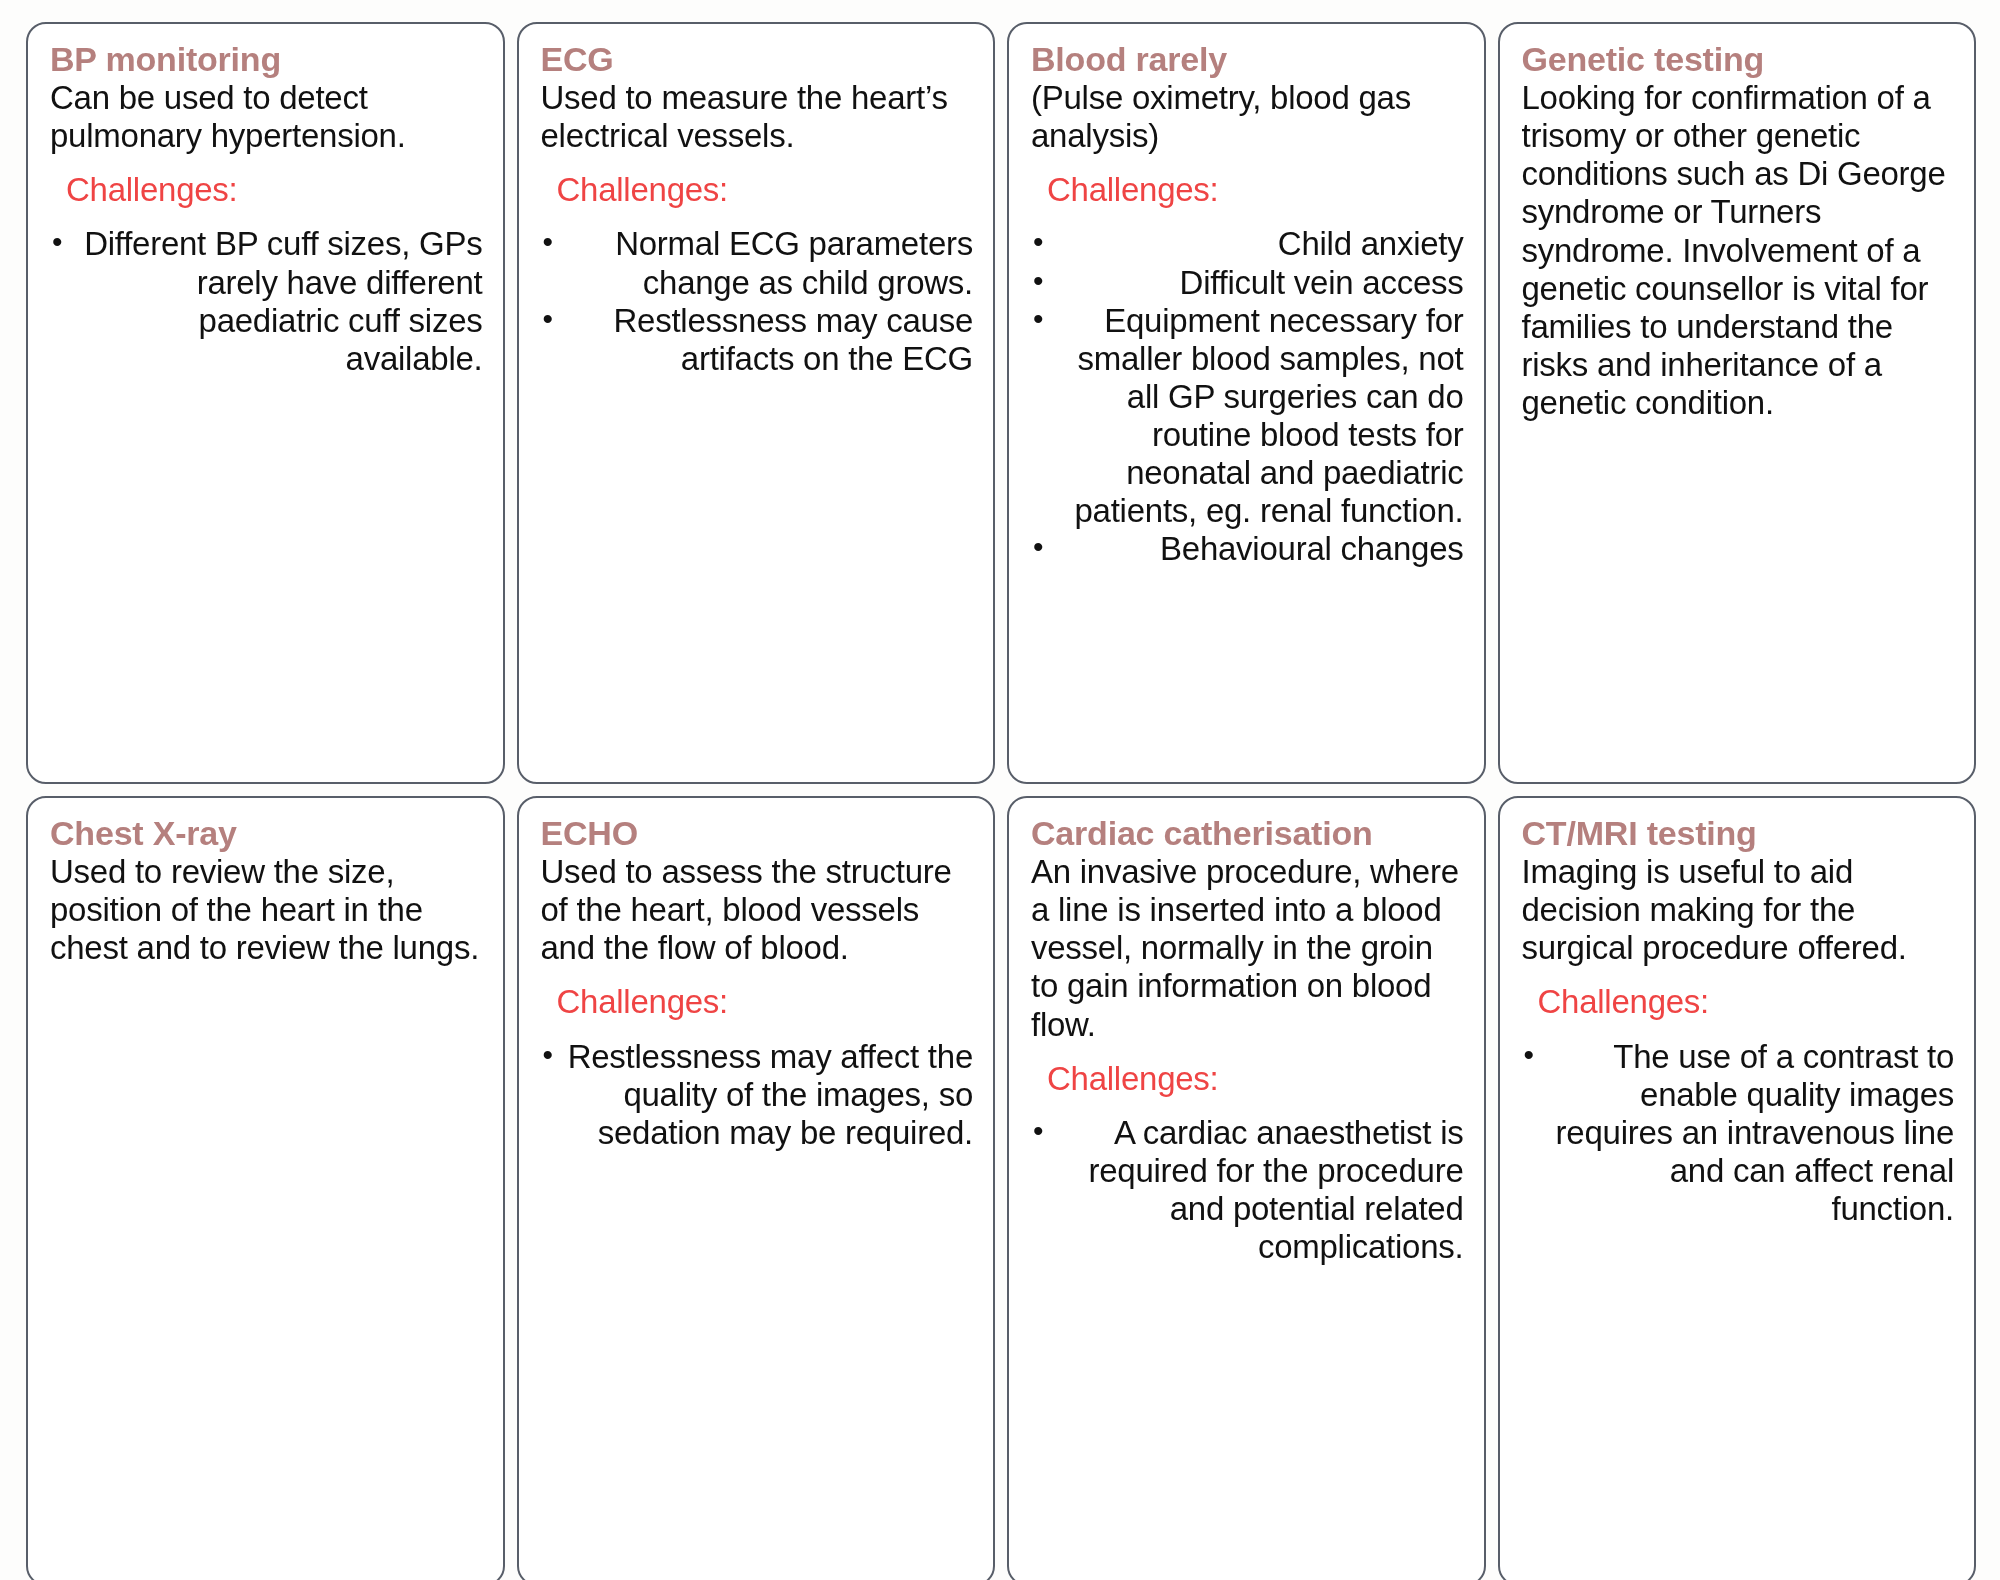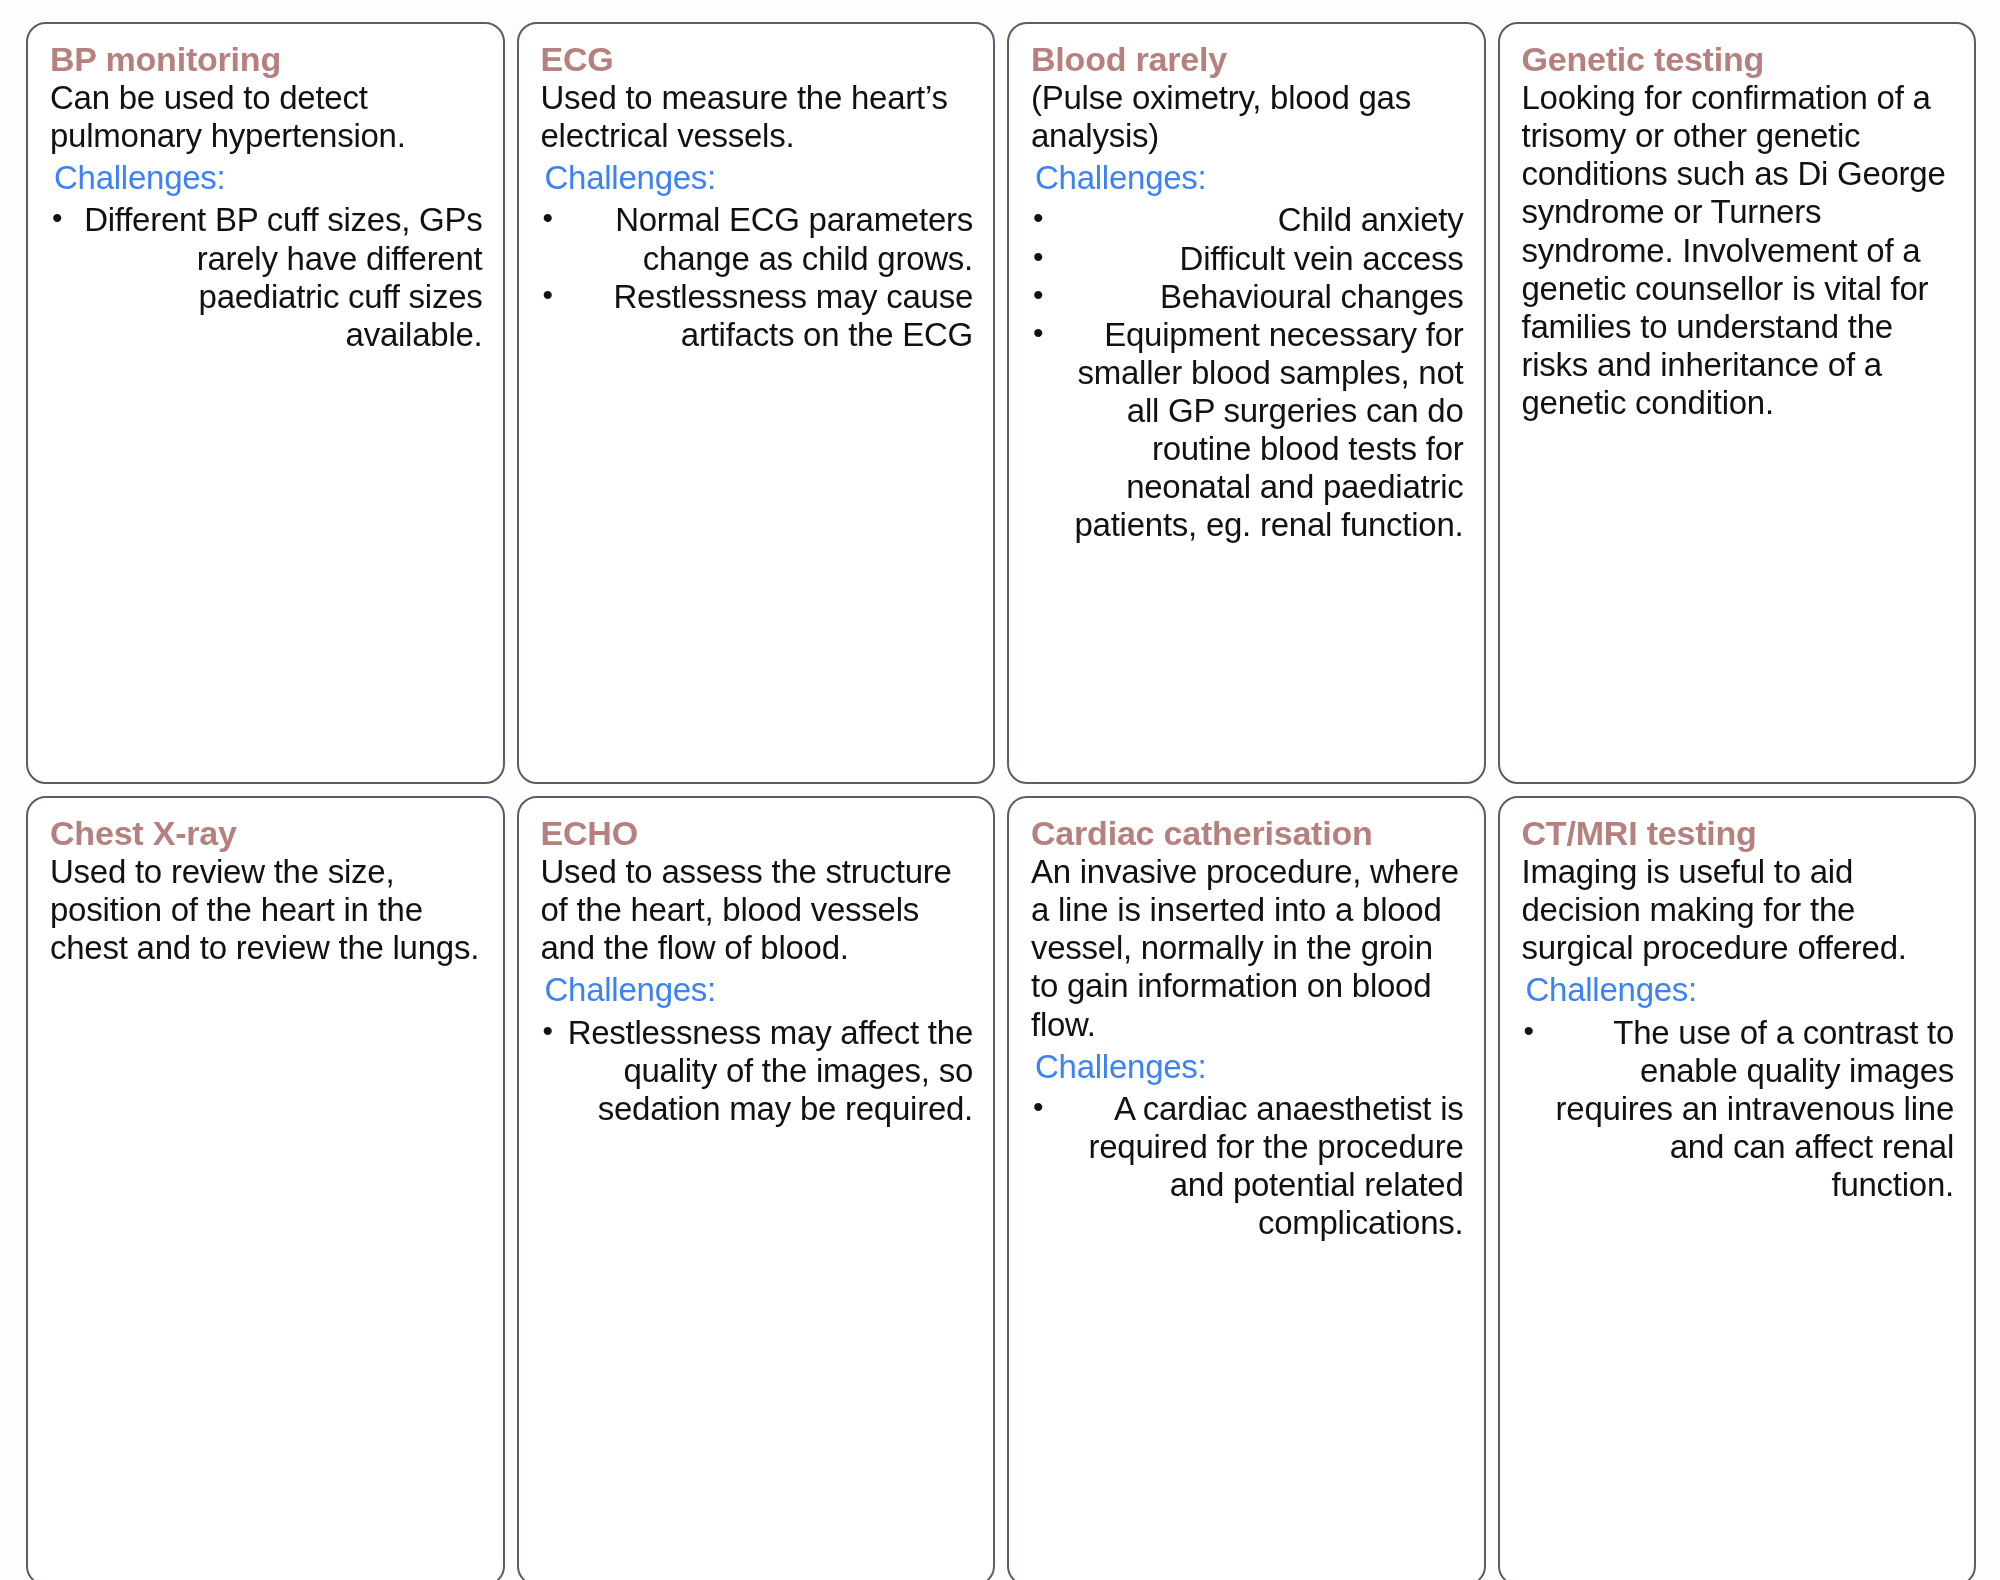--- a/index.html
+++ b/index.html
@@ -56,25 +56,25 @@
     color: #111111;
     font-size: 33px;
     line-height: 1.155;
     letter-spacing: -0.25px;
   }
   .desc {
     margin: 0;
     white-space: pre-line;
   }
   .challenges-label {
-    color: #3b82f6;
+    color: #ef4444;
     font-size: 33px;
     line-height: 1.155;
     letter-spacing: -0.25px;
-    margin: 4px;
+    margin: 16px;
   }
   ul.bullets {
     list-style: none;
     margin: 0;
     padding: 0;
     text-align: right;
   }
   ul.bullets > li {
     position: relative;
     padding-left: 25px;
@@ -121,22 +121,22 @@
     </section>
 
     <section class="card row1">
       <h2 class="card-title">Blood rarely</h2>
       <div class="card-body">
         <p class="desc">(Pulse oximetry, blood gas analysis)</p>
         <p class="challenges-label">Challenges:</p>
         <ul class="bullets">
           <li>Child anxiety</li>
           <li>Difficult vein access</li>
+          <li>Equipment necessary for smaller blood samples, not all GP surgeries can do routine blood tests for neonatal and paediatric patients, eg. renal function.</li>
           <li>Behavioural changes</li>
-          <li>Equipment necessary for smaller blood samples, not all GP surgeries can do routine blood tests for neonatal and paediatric patients, eg. renal function.</li>
         </ul>
       </div>
     </section>
 
     <section class="card row1">
       <h2 class="card-title">Genetic testing</h2>
       <div class="card-body">
         <p class="desc">Looking for confirmation of a trisomy or other genetic conditions such as Di George syndrome or Turners syndrome. Involvement of a genetic counsellor is vital for families to understand the risks and inheritance of a genetic condition.</p>
       </div>
     </section>

